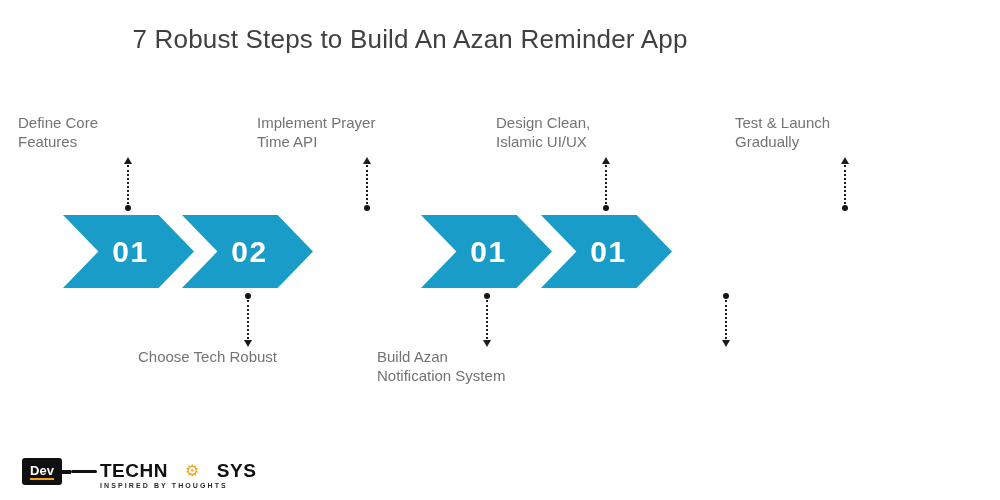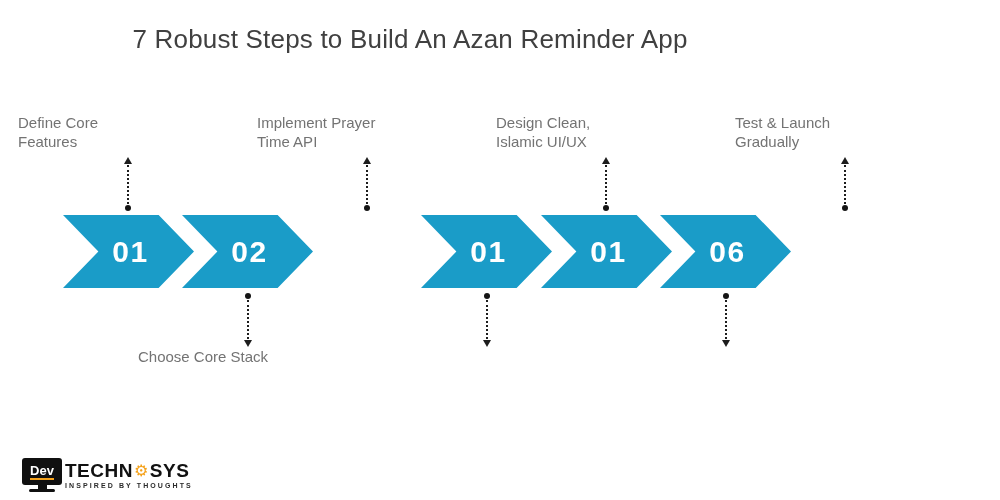--- a/index.html
+++ b/index.html
@@ -51,35 +51,35 @@
   .tri-down{
     width:0;height:0;border-left:4px solid transparent;border-right:4px solid transparent;
     border-top:7px solid #1d1d1d;
   }
   .dot{
     width:6px;height:6px;border-radius:50%;background:#141414;
   }
 
   
   .logo{position:absolute;left:22px;top:458px;display:flex;align-items:flex-start;}
-  .monitor-wrap{display:flex;flex-direction:column;align-items:center;margin-right:3px;}
+  .monitor-wrap{display:flex;flex-direction:row;align-items:center;margin-right:3px;}
   .monitor{
     width:40px;height:27px;background:#101010;border-radius:3px;
     display:flex;align-items:center;justify-content:center;
   }
   .monitor .dev{
     color:#ffffff;font-weight:700;font-size:13px;line-height:1;
     border-bottom:2px solid #f5a21b;padding-bottom:1px;
   }
   .monitor-neck{width:9px;height:4px;background:#101010;}
   .monitor-base{width:26px;height:3px;background:#101010;border-radius:2px;}
   .logo-text{display:flex;flex-direction:column;margin-top:3px;}
   .logo-name{
     display:flex;align-items:center;font-weight:800;font-size:19px;letter-spacing:.5px;
-    color:#111111;line-height:1;
+    color:#111111;line-height:1;gap:16px;
   }
   .gear{color:#f5a21b;font-size:16px;line-height:1;margin:0 1px;}
   .tagline{
     font-size:7px;font-weight:700;letter-spacing:2.1px;color:#2b2b2b;margin-top:2px;
   }
 </style>
 </head>
 <body>
 
 <div class="canvas">
@@ -91,34 +91,33 @@
   </div>
   <div class="arrow" style="left:182px">
     <span class="num">02</span>
   </div>
   <div class="arrow" style="left:421px">
     <span class="num">01</span>
   </div>
   <div class="arrow" style="left:541px">
     <span class="num">01</span>
   </div>
-  <div class="arrow" style="left:660px">
-    <span class="num">06</span>
-  </div>
 
   <div class="step-label above" style="left:128px">Define Core
 Features</div>
   <div class="step-label above" style="left:606px">Design Clean,
 Islamic UI/UX</div>
   <div class="step-label above" style="left:367px">Implement Prayer
 Time API</div>
   <div class="step-label above" style="left:845px">Test &amp; Launch
 Gradually</div>
 
-  <div class="step-label below" style="left:248px">Choose Core Stack</div>
+  <div class="step-label below" style="left:248px">Choose Tech Robust</div>
+  <div class="step-label below" style="left:487px">Build Azan
+Notification System</div>
 
   <div class="connector up" style="left:128px">
     <span class="tri-up"></span>
     <span class="dash"></span>
     <span class="dot"></span>
   </div>
   <div class="connector up" style="left:367px">
     <span class="tri-up"></span>
     <span class="dash"></span>
     <span class="dot"></span>

